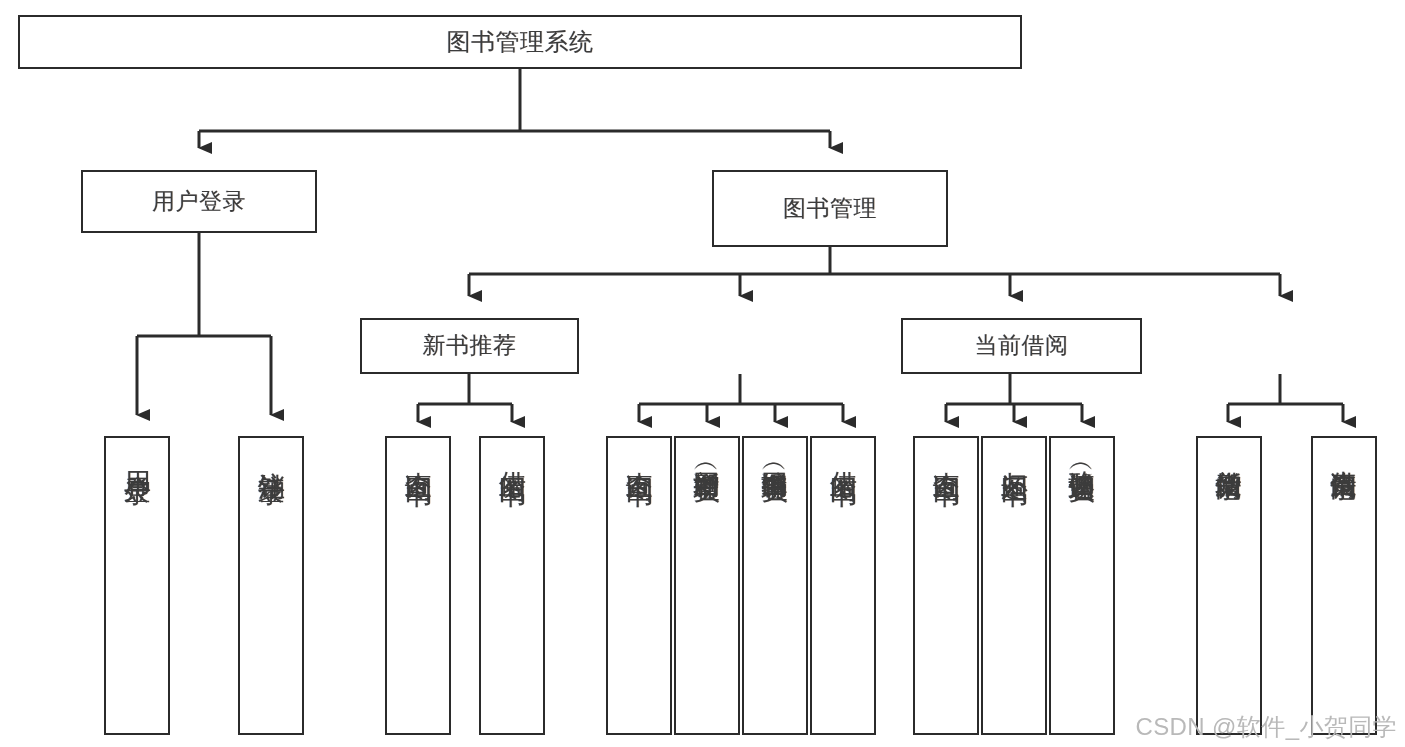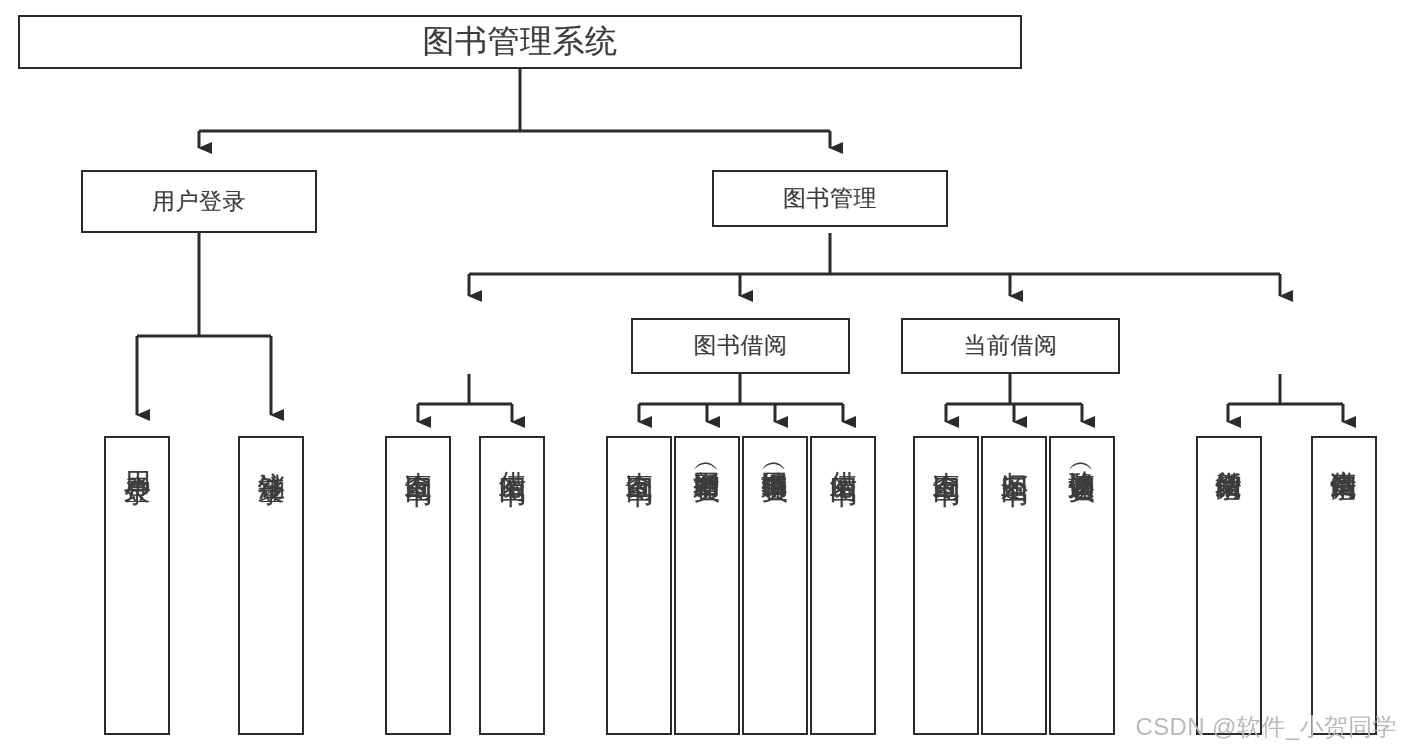--- a/index.html
+++ b/index.html
@@ -42,21 +42,21 @@
     line-height: 1.18;
     color: #3c3c3c;
     text-shadow: 0.5px 0 0 rgba(160,110,60,0.30), -0.5px 0 0 rgba(90,130,190,0.30);
   }
   
   .node.horiz .lbl {
     font-size: 23px;
     white-space: nowrap;
     letter-spacing: 0.5px;
   }
-  #node-root .lbl { font-size: 32px; }
+  #node-root .lbl { font-size: 24px; }
   
   .node.vert {
     align-items: flex-start;
     padding-top: 12px;
   }
   .node.vert .lbl {
     writing-mode: vertical-rl;
     text-orientation: upright;
     font-size: 27px;
     letter-spacing: 3px;
@@ -132,30 +132,30 @@
   </svg>
 
   <div class="node horiz" id="node-root" style="left:18px; top:15px; width:1004px; height:54px;">
     <span class="lbl">图书管理系统</span>
   </div>
 
   <div class="node horiz" style="left:81px; top:170px; width:236px; height:63px;">
     <span class="lbl">用户登录</span>
   </div>
 
-  <div class="node horiz" style="left:712px; top:170px; width:236px; height:57px;">
+  <div class="node horiz" style="left:712px; top:170px; width:236px; height:77px;">
     <span class="lbl">图书管理</span>
   </div>
 
-
-  <div class="node horiz" style="left:631px; top:318px; width:219px; height:56px;">
-    <span class="lbl">图书借阅</span>
-  </div>
-
-  <div class="node horiz" style="left:901px; top:318px; width:219px; height:56px;">
+  <div class="node horiz" style="left:360px; top:318px; width:219px; height:56px;">
+    <span class="lbl">新书推荐</span>
+  </div>
+
+
+  <div class="node horiz" style="left:901px; top:318px; width:241px; height:56px;">
     <span class="lbl">当前借阅</span>
   </div>
 
 
   <div class="node vert" style="left:104px; top:436px; width:66px; height:299px;">
     <span class="lbl">用户登录</span>
   </div>
 
   <div class="node vert" style="left:238px; top:436px; width:66px; height:299px;">
     <span class="lbl">注销登录</span>

